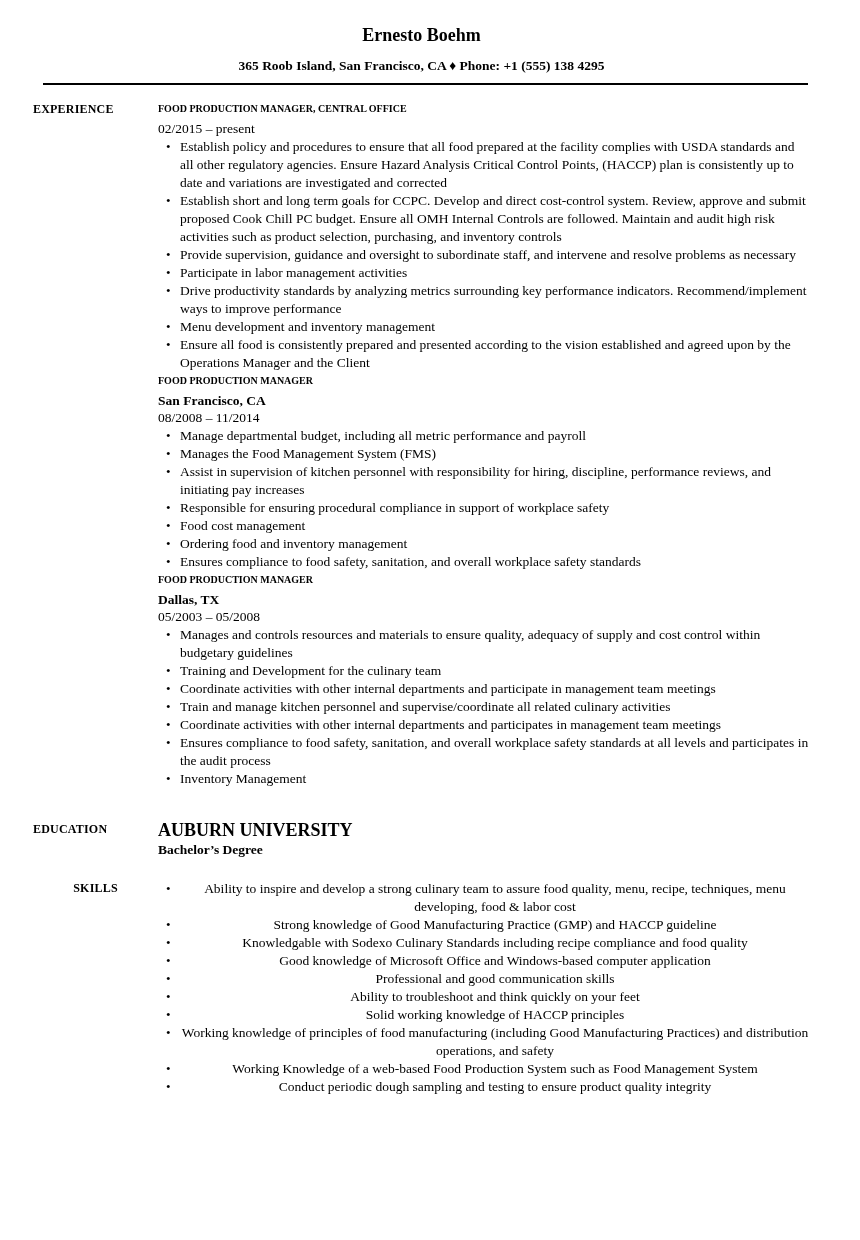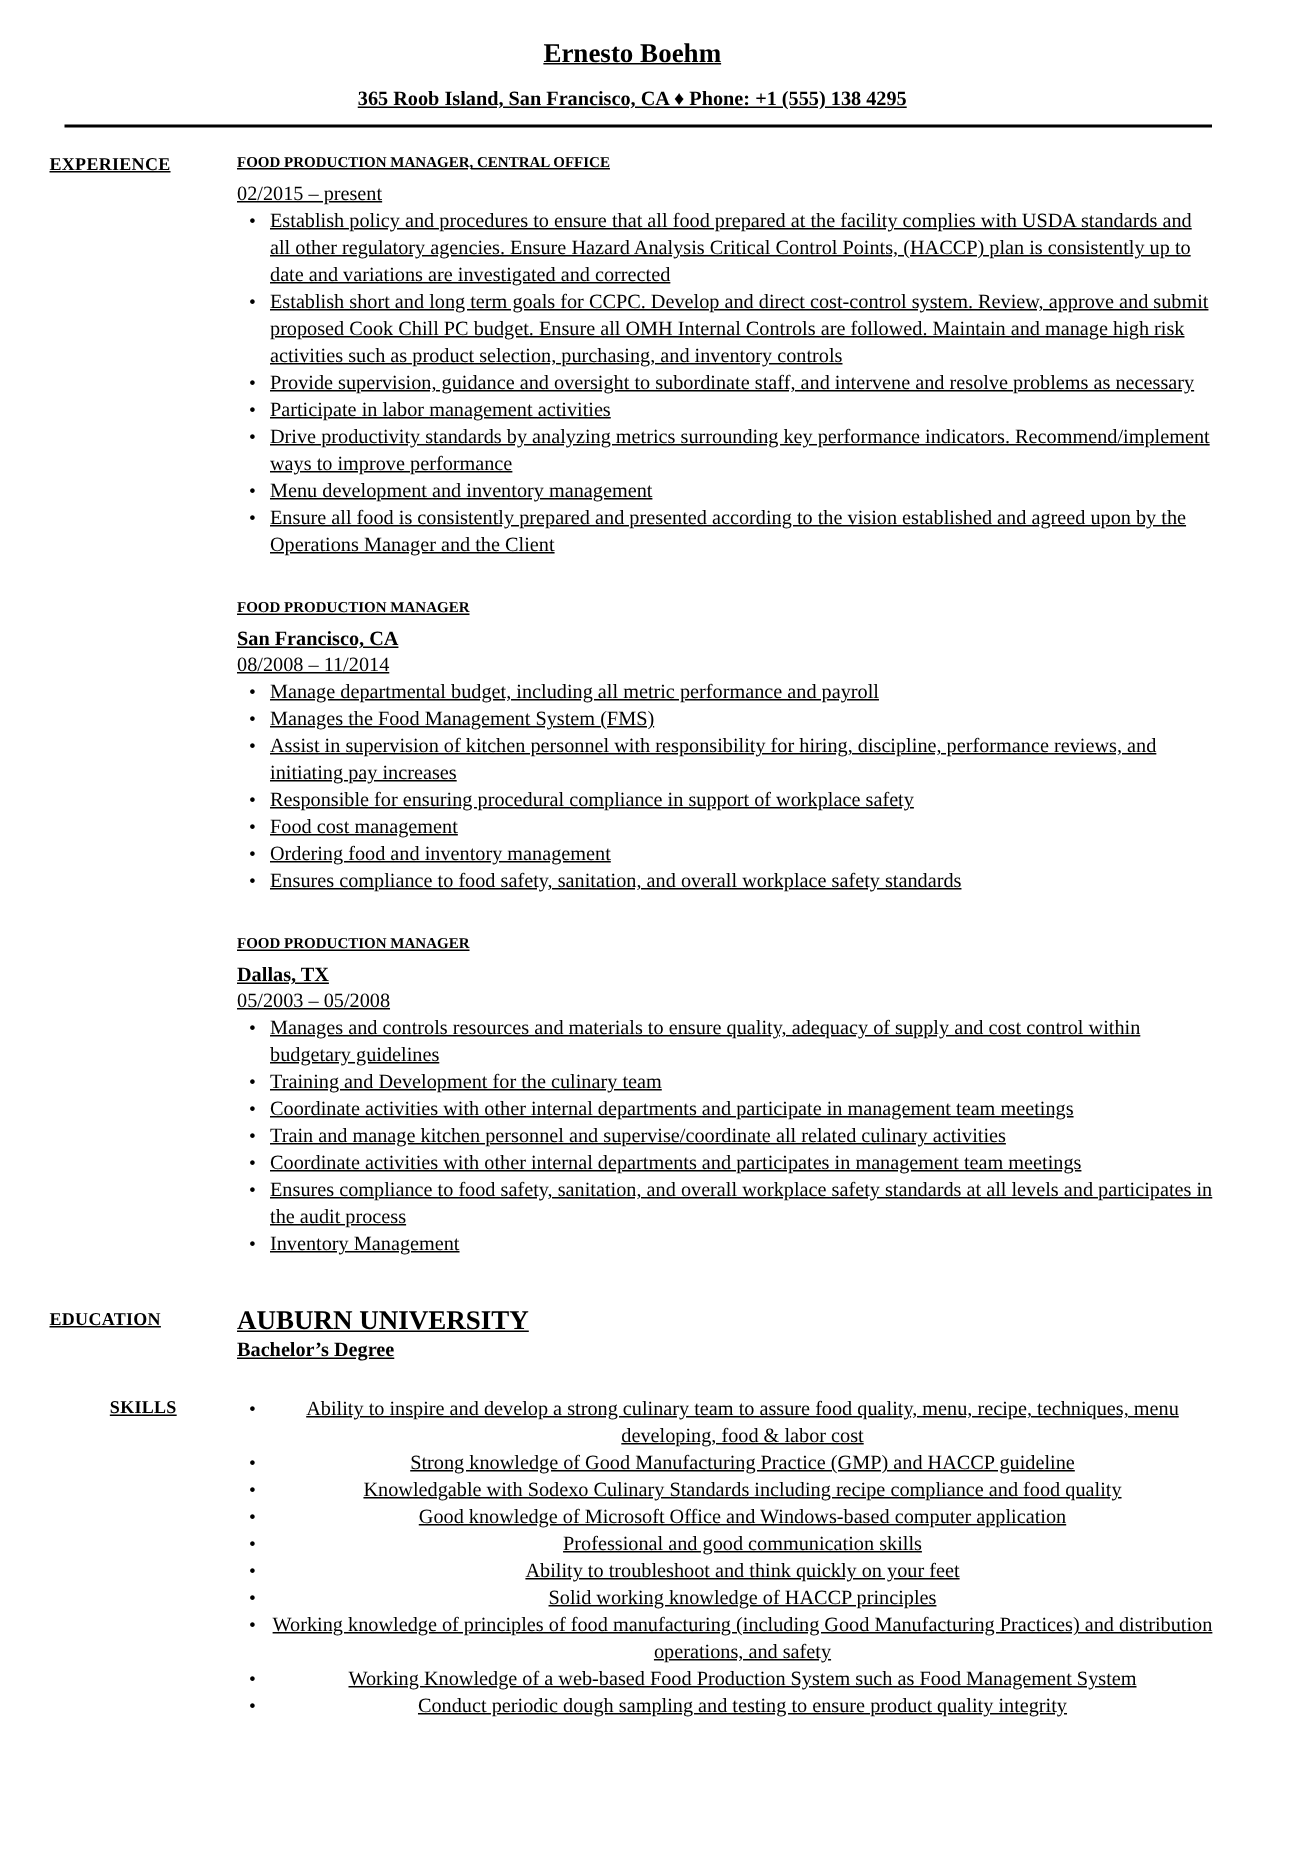--- a/index.html
+++ b/index.html
@@ -12,21 +12,20 @@
     font-size: 13.5px;
     line-height: 18px;
     box-sizing: border-box;
     overflow: hidden;
   }
   .page {
     box-sizing: border-box;
     width: 860px;
     height: 988px;
     padding: 24px 50px 20px 33px;
-    text-decoration: underline;
   }
   
   .header { text-align: center; }
   .name {
     font-size: 18px;
     font-weight: bold;
     line-height: 22px;
   }
   .contact {
     font-size: 13.5px;
@@ -46,21 +45,21 @@
     margin-top: 15px;
   }
   .section-label {
     font-weight: bold;
     font-size: 12px;
     line-height: 18px;
     letter-spacing: 0.2px;
   }
   .section-body { min-width: 0; }
   
-  .job + .job { margin-top: 25px; }
+  .job + .job { }
   .job-title {
     font-weight: bold;
     font-size: 10px;
     line-height: 18px;
     margin-bottom: 2px;
   }
   .job-location {
     font-weight: bold;
     line-height: 17px;
   }
@@ -107,21 +106,21 @@
 
   <div class="section section-experience">
     <div class="section-label">EXPERIENCE</div>
     <div class="section-body">
 
       <div class="job">
         <div class="job-title">FOOD PRODUCTION MANAGER, CENTRAL OFFICE</div>
         <div class="job-dates">02/2015 – present</div>
         <ul class="bullets">
           <li>Establish policy and procedures to ensure that all food prepared at the facility complies with USDA standards and all other regulatory agencies. Ensure Hazard Analysis Critical Control Points, (HACCP) plan is consistently up to date and variations are investigated and corrected</li>
-          <li>Establish short and long term goals for CCPC. Develop and direct cost-control system. Review, approve and submit proposed Cook Chill PC budget. Ensure all OMH Internal Controls are followed. Maintain and manage high risk activities such as product selection, purchasing, and inventory controls</li>
+          <li>Establish short and long term goals for CCPC. Develop and direct cost-control system. Review, approve and submit proposed Cook Chill PC budget. Ensure all OMH Internal Controls are followed. Maintain and audit high risk activities such as product selection, purchasing, and inventory controls</li>
           <li>Provide supervision, guidance and oversight to subordinate staff, and intervene and resolve problems as necessary</li>
           <li>Participate in labor management activities</li>
           <li>Drive productivity standards by analyzing metrics surrounding key performance indicators. Recommend/implement ways to improve performance</li>
           <li>Menu development and inventory management</li>
           <li>Ensure all food is consistently prepared and presented according to the vision established and agreed upon by the Operations Manager and the Client</li>
         </ul>
       </div>
 
       <div class="job">
         <div class="job-title">FOOD PRODUCTION MANAGER</div>

